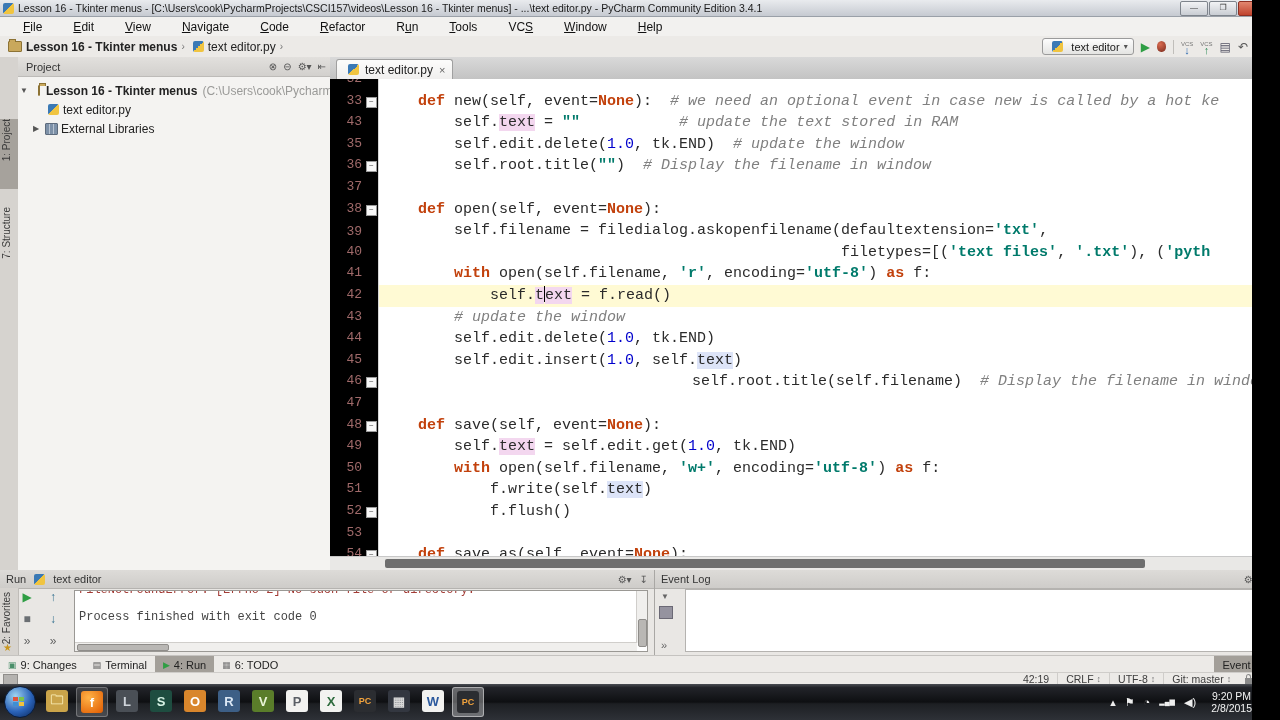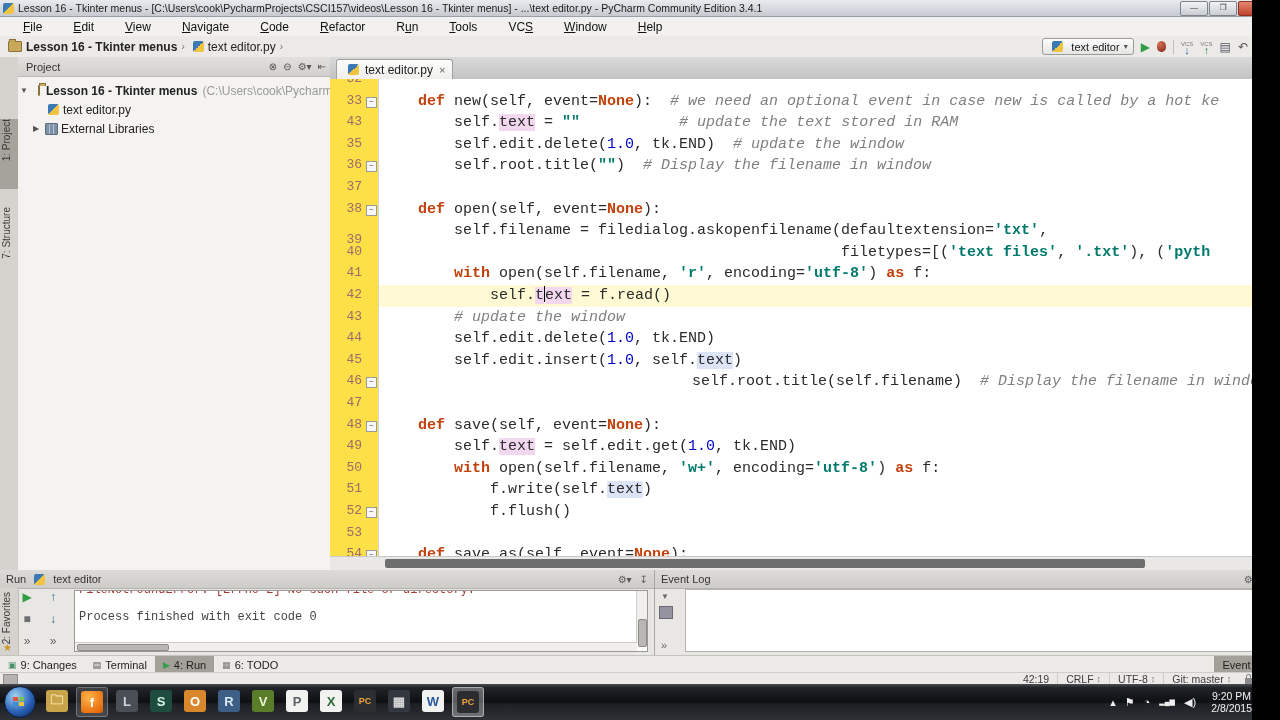--- a/index.html
+++ b/index.html
@@ -70,21 +70,21 @@
     repeating-linear-gradient(90deg,#7d91a8 0 3px,#b9c4d2 3px 4px);border:1px solid #5d6b7d;border-radius:1px;margin:0 3px;}
 
   
   .editor{position:absolute;top:0;left:330px;right:12px;height:513px;background:#fff;}
   .tabs{height:22px;background:linear-gradient(#d9d9d9,#c3c3c3);border-bottom:1px solid #a9a9a9;display:flex;}
   .tab{display:flex;align-items:center;background:linear-gradient(#fcfcfb,#f0efee);
     border:1px solid #a0a0a0;border-bottom:none;border-radius:3px 3px 0 0;margin:2px 0 0 6px;
     padding:0 7px;font-size:12px;gap:2px;}
   .tab-close{color:#666;font-size:11px;margin-left:4px;}
   .code-wrap{position:absolute;top:22px;left:0;right:0;bottom:14px;overflow:hidden;background:#fff;}
-  .gutter{position:absolute;top:0;left:0;bottom:0;width:48px;background:#fde047;border-right:1px solid #d6d6d6;}
+  .gutter{position:absolute;top:0;left:0;bottom:0;width:48px;background:#000000;border-right:1px solid #d6d6d6;}
   .gut-row{position:absolute;left:0;width:48px;height:21.6px;}
   .gut-num{position:absolute;left:0;top:2px;width:32px;text-align:right;
     font-family:"Liberation Mono",monospace;font-size:13px;color:#a06a6a;}
   .fold{position:absolute;left:36px;top:6px;width:9px;height:9px;border:1px solid #9a9a9a;
     background:#f7f7f7;font:8px/7px "Liberation Mono",monospace;color:#555;text-align:center;}
   .code-lines{position:absolute;top:0;left:48px;right:0;bottom:0;}
   .code-line{position:absolute;left:4px;right:0;height:21.6px;white-space:pre;
     font-family:"Liberation Mono",monospace;font-size:15px;line-height:21.6px;color:#2b2b2b;}
   .cur-band{position:absolute;left:36px;right:0;height:21.6px;background:#fffad4;}
   .tk-k{color:#c2410c;font-weight:bold;}
@@ -284,21 +284,21 @@
               <span class="gut-num">36</span>
               <span class="fold">−</span>
             </div>
             <div class="gut-row" style="top: 98px;">
               <span class="gut-num">37</span>
             </div>
             <div class="gut-row" style="top: 119.6px;">
               <span class="gut-num">38</span>
               <span class="fold">−</span>
             </div>
-            <div class="gut-row" style="top: 151px;">
+            <div class="gut-row" style="top: 143px;">
               <span class="gut-num">39</span>
             </div>
             <div class="gut-row" style="top: 162.8px;">
               <span class="gut-num">40</span>
             </div>
             <div class="gut-row" style="top: 184.4px;">
               <span class="gut-num">41</span>
             </div>
             <div class="gut-row" style="top: 206px;">
               <span class="gut-num">42</span>

